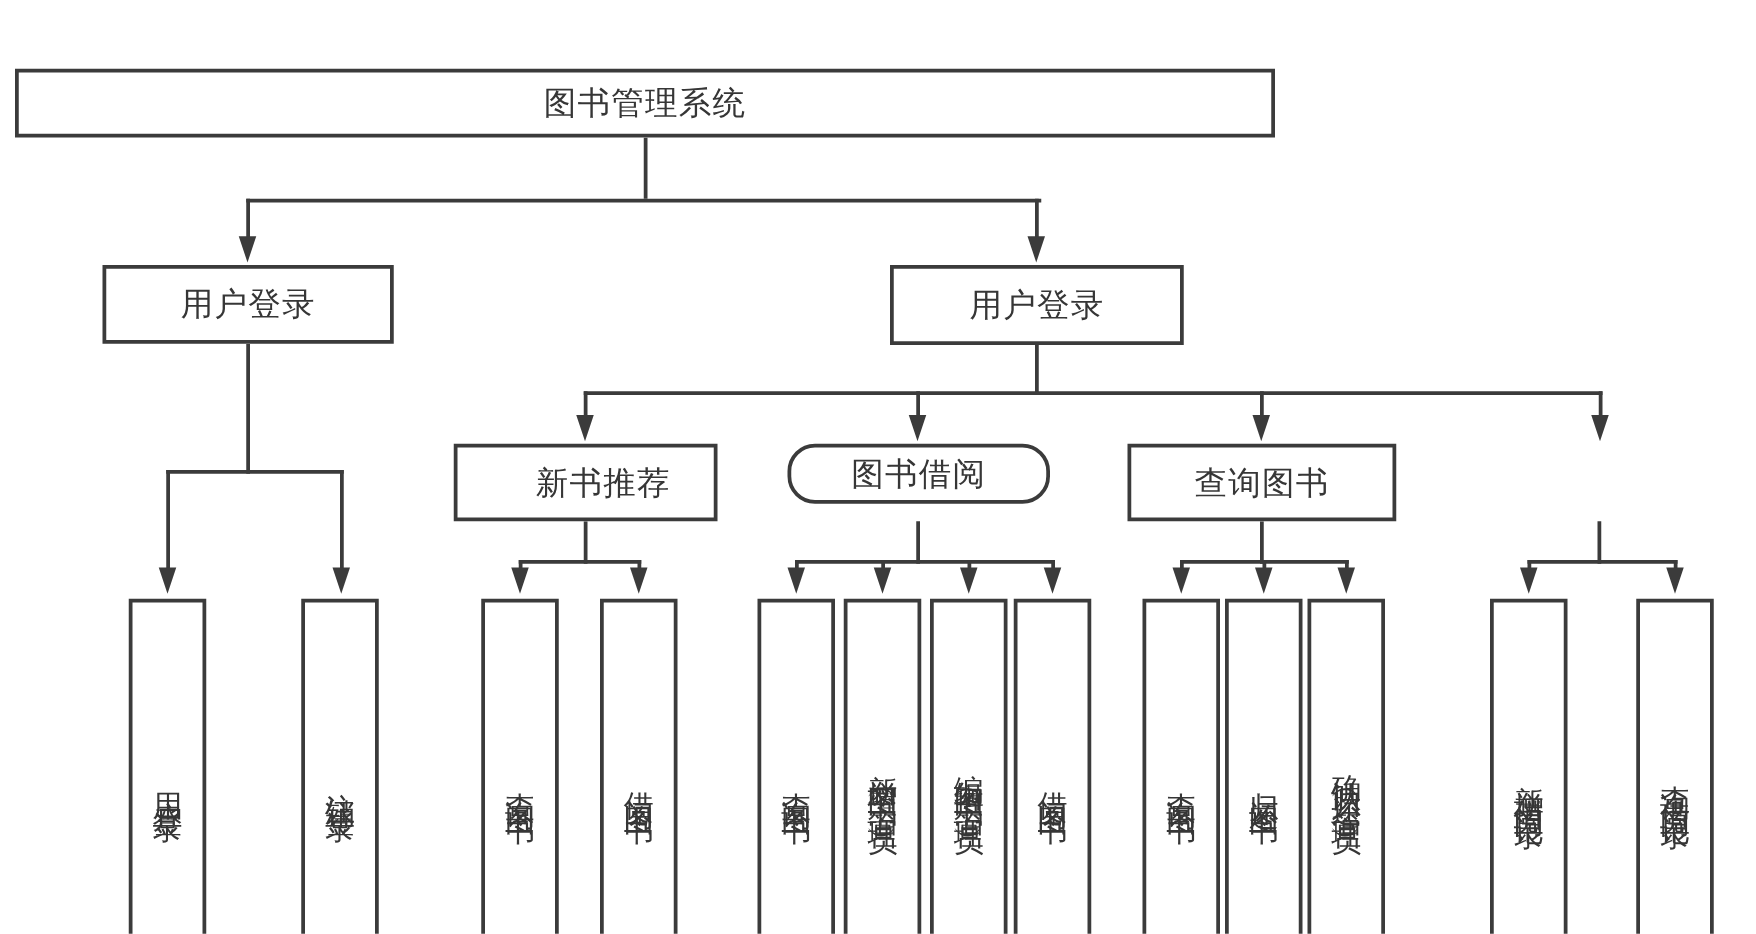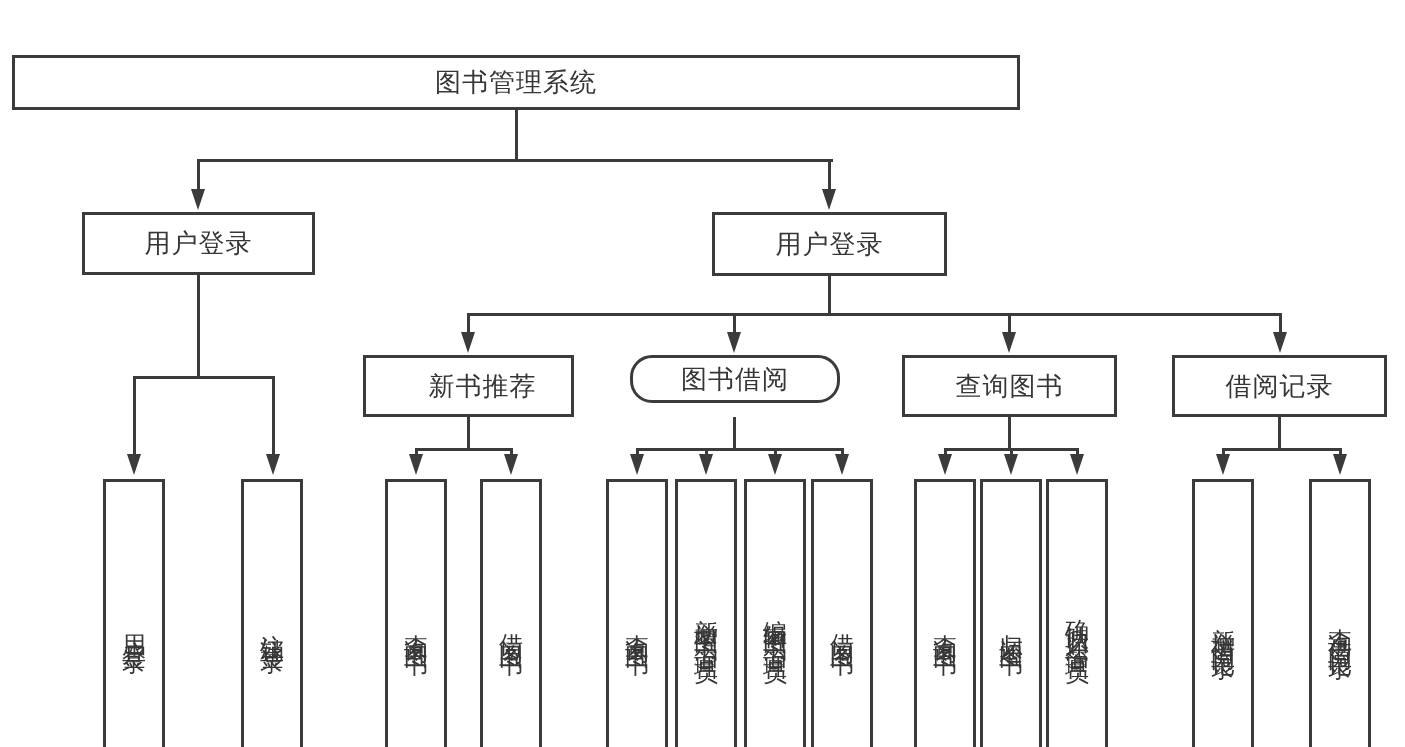--- a/index.html
+++ b/index.html
@@ -63,21 +63,20 @@
   <div class="line" style="left:733px;top:271px;width:3px;height:22px;"></div>
   <div class="arrow" style="left:727px;top:290px;"></div>
   <div class="line" style="left:1008px;top:271px;width:3px;height:22px;"></div>
   <div class="arrow" style="left:1002px;top:290px;"></div>
   <div class="line" style="left:1279px;top:271px;width:3px;height:22px;"></div>
   <div class="arrow" style="left:1273px;top:290px;"></div>
 
   <div class="node" style="left:363px;top:313px;width:211px;height:62px;padding-left:28px;">新书推荐</div>
   <div class="node" style="left:630px;top:313px;width:210px;height:48px;border-radius:22px;">图书借阅</div>
   <div class="node" style="left:902px;top:313px;width:215px;height:62px;">查询图书</div>
-  <div class="node" style="left:1172px;top:313px;width:215px;height:62px;">借阅记录</div>
 
   <div class="line" style="left:467px;top:375px;width:3px;height:34px;"></div>
   <div class="line" style="left:415px;top:406px;width:98px;height:3px;"></div>
   <div class="line" style="left:415px;top:406px;width:3px;height:10px;"></div>
   <div class="arrow" style="left:409px;top:412px;"></div>
   <div class="line" style="left:510px;top:406px;width:3px;height:10px;"></div>
   <div class="arrow" style="left:504px;top:412px;"></div>
 
   <div class="line" style="left:733px;top:375px;width:3px;height:34px;"></div>
   <div class="line" style="left:636px;top:406px;width:208px;height:3px;"></div>

